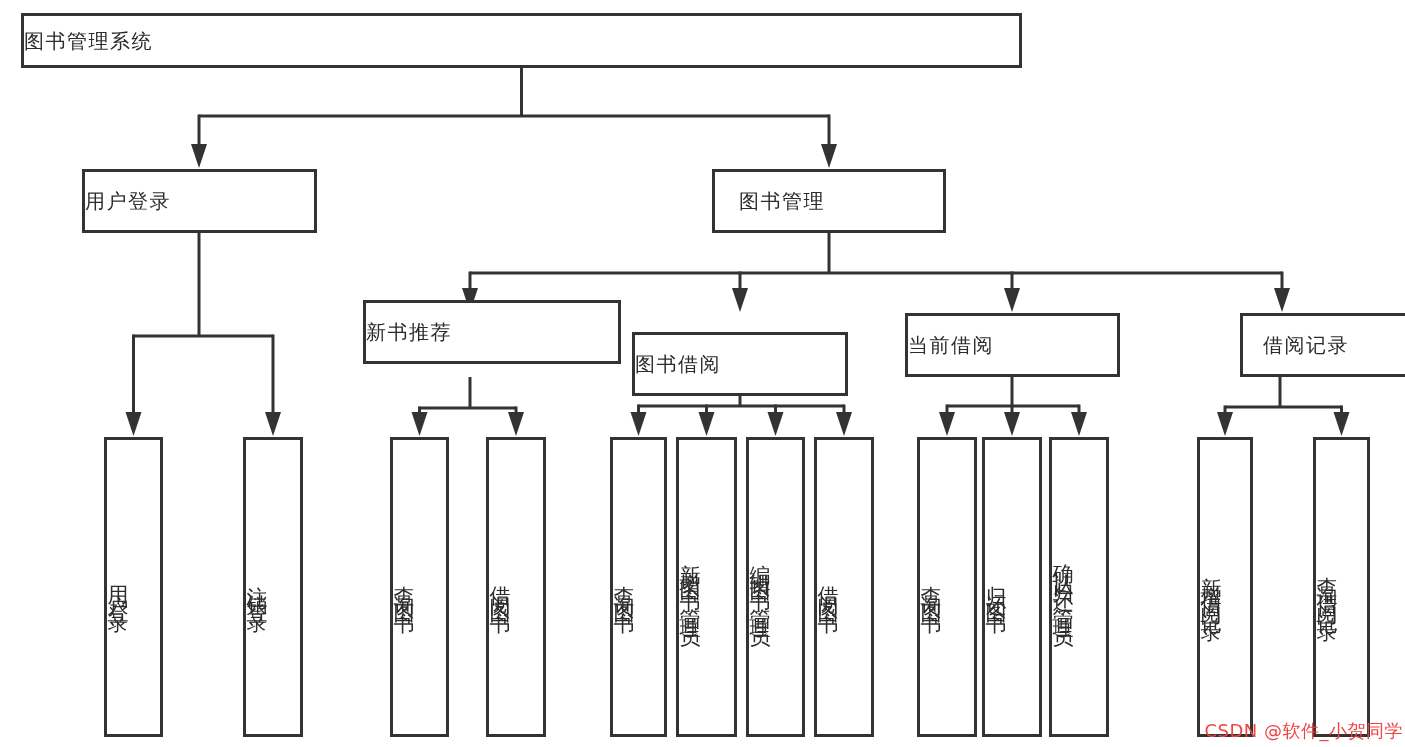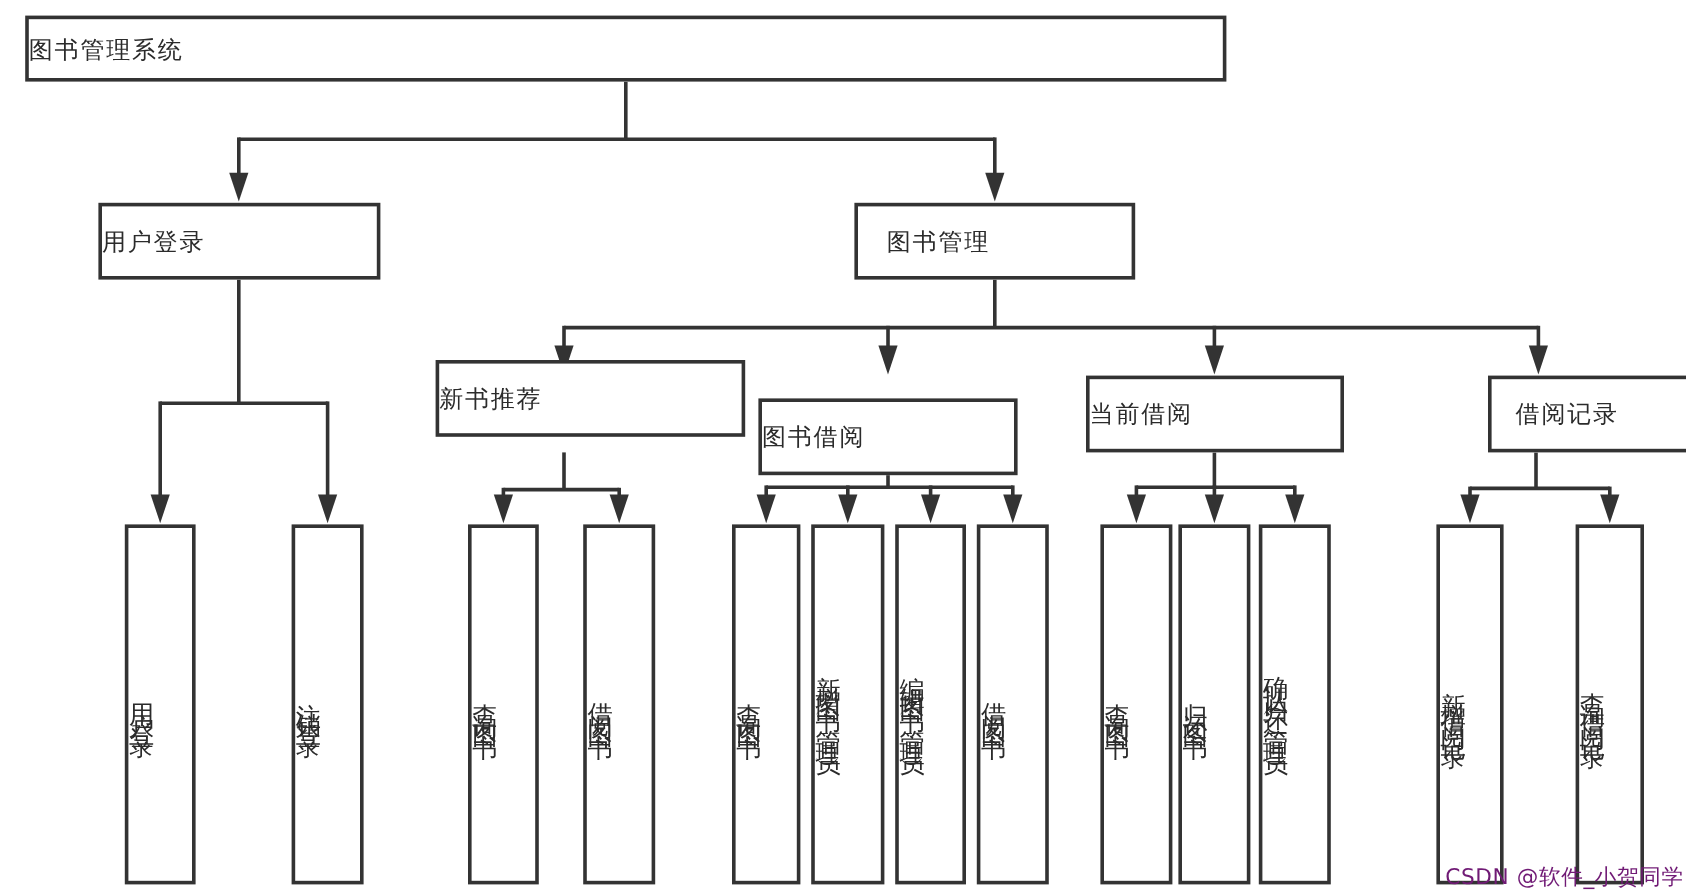--- a/index.html
+++ b/index.html
@@ -66,21 +66,21 @@
   .n-cb2    { left: 982px;  width: 60px; }
   .n-cb3    { left: 1049px; width: 60px; }
   .n-br1    { left: 1197px; width: 56px; }
   .n-br2    { left: 1313px; width: 57px; }
   .watermark {
     position: absolute;
     right: 2px;
     bottom: 4px;
     font-size: 18px;
     letter-spacing: 0.5px;
-    color: #701a75;
+    color: #ef4444;
     z-index: 5;
     white-space: nowrap;
   }
 </style>
 </head>
 <body>
 
 <div class="canvas">
 
   <svg class="connectors" viewBox="0 0 1405 747" xmlns="http://www.w3.org/2000/svg">

